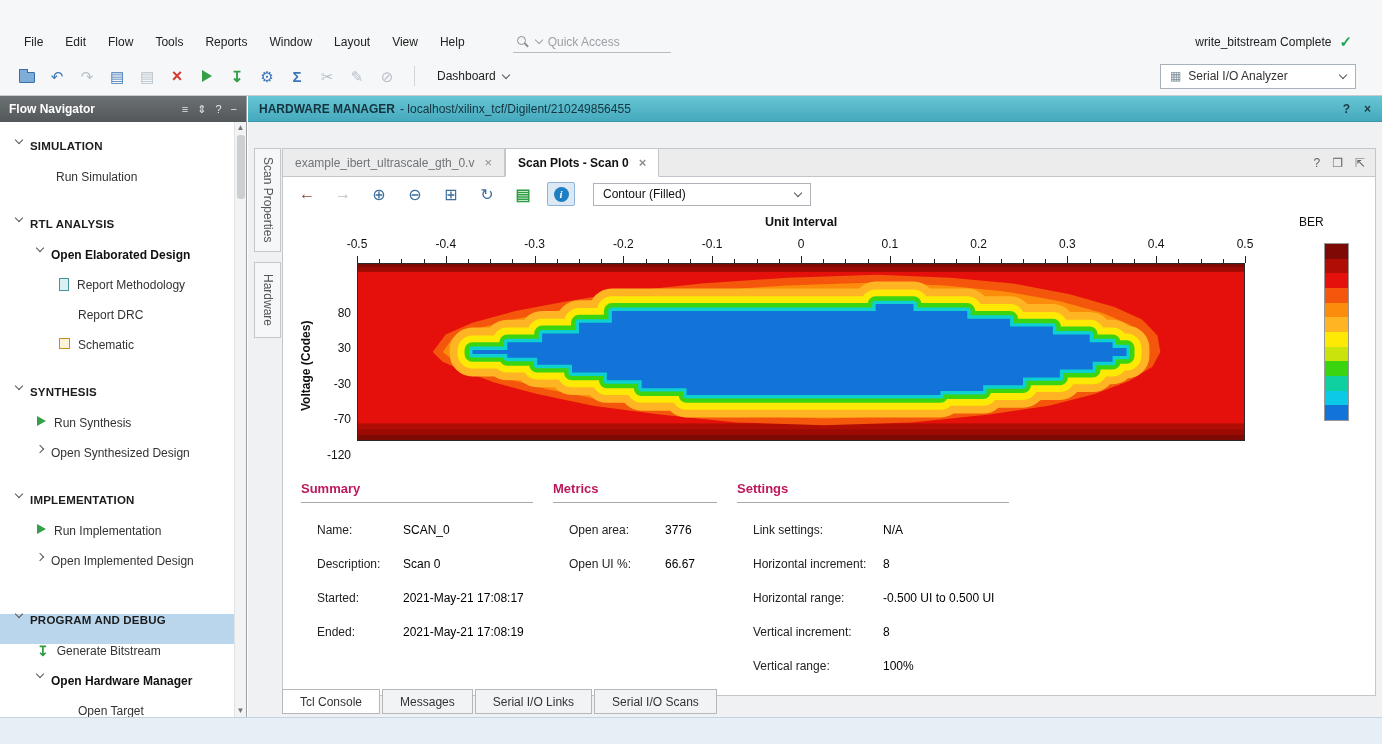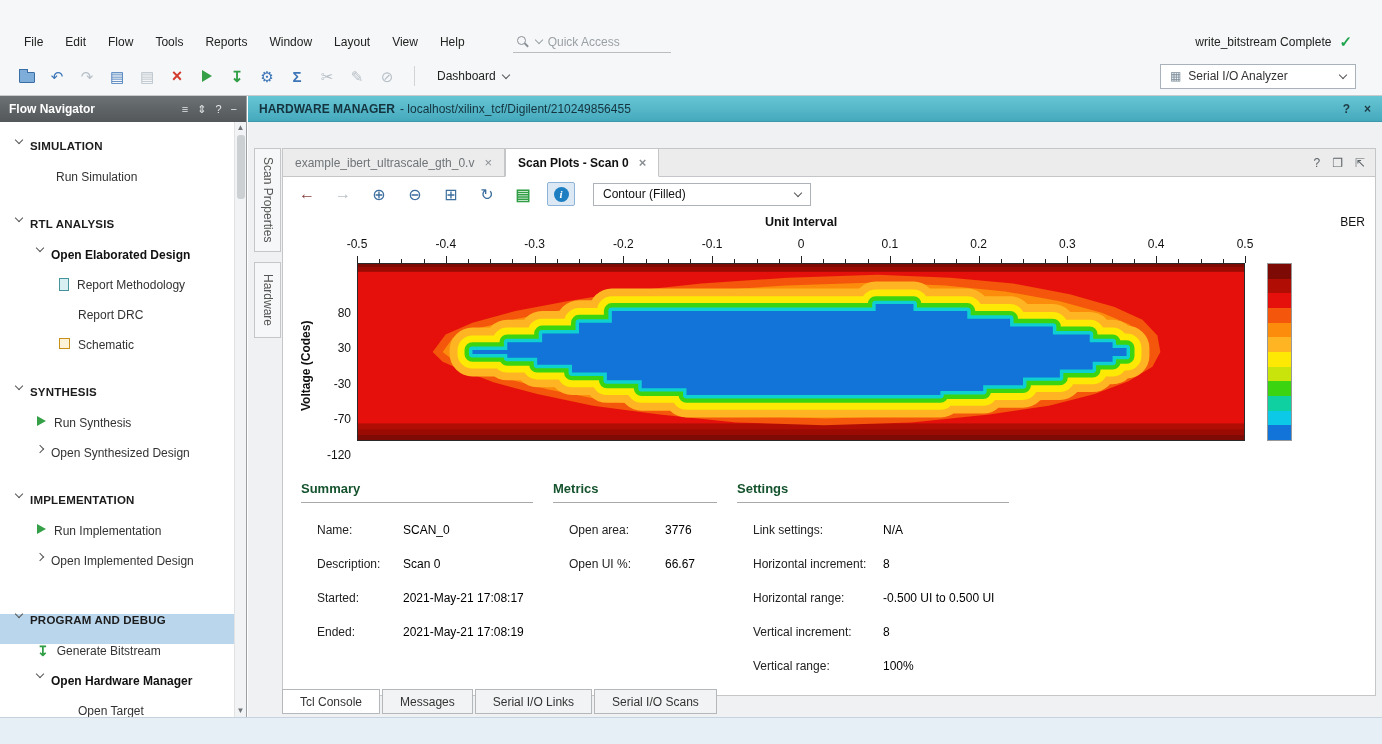--- a/index.html
+++ b/index.html
@@ -87,27 +87,27 @@
   .y-axis-labels { position:absolute; right:6px; top:62px; width:34px; height:178px; }
   .y-axis-labels span { position:absolute; right:0; transform:translateY(-50%); color:#111; }
   .plot-center { width:888px; flex:none; }
   .plot-title { height:20px; text-align:center; font-weight:bold; color:#111; font-size:12.5px; }
   .x-axis-labels { position:relative; height:18px; margin-top:2px; }
   .x-axis-labels span { position:absolute; transform:translateX(-50%); color:#111; }
   .x-axis-ticks { position:relative; height:8px; }
   .x-axis-ticks span { position:absolute; bottom:0; width:1px; background:#222; }
   .x-axis-ticks .major { height:7px; } .x-axis-ticks .minor { height:4px; }
   .eye-svg { display:block; border:1px solid #2a2a2a; }
-  .plot-right { width:120px; display:flex; flex-direction:column; padding-left:22px;text-align:right; }
+  .plot-right { width:120px; display:flex; flex-direction:row; padding-left:22px; }
   .ber-label { height:20px; font-size:12px; color:#111; padding-left:32px; }
   .colorbar { margin-top:28px; width:25px; height:178px; display:flex; flex-direction:column; border:1px solid #999; }
   .colorbar span { flex:1; }
 
   .info-panels { display:flex; margin-top:24px; }
-  .panel-title { font-weight:bold; font-size:13px; color:#14532d; border-bottom:1px solid #a9a9a9; padding-bottom:6px; margin-bottom:10px; }
+  .panel-title { font-weight:bold; font-size:13px; color:#be185d; border-bottom:1px solid #a9a9a9; padding-bottom:6px; margin-bottom:10px; }
   .panel.summary { width:232px; margin-left:2px; }
   .panel.metrics { width:164px; margin-left:20px; }
   .panel.settings { width:272px; margin-left:20px; }
   .irow { display:flex; height:34px; align-items:center; padding-left:16px; }
   .ilabel { color:#222; }
   .summary .ilabel { width:86px; } .metrics .ilabel { width:96px; } .settings .ilabel { width:130px; }
   .ivalue { color:#000; }
 
   .console-tabs { position:absolute; left:34px; bottom:3px; display:flex; gap:2px; }
   .ctab { height:25px; border:1px solid #b5b8ba; background:#f2f3f4; display:flex; align-items:center; padding:0 17px; color:#333; cursor:default; }

